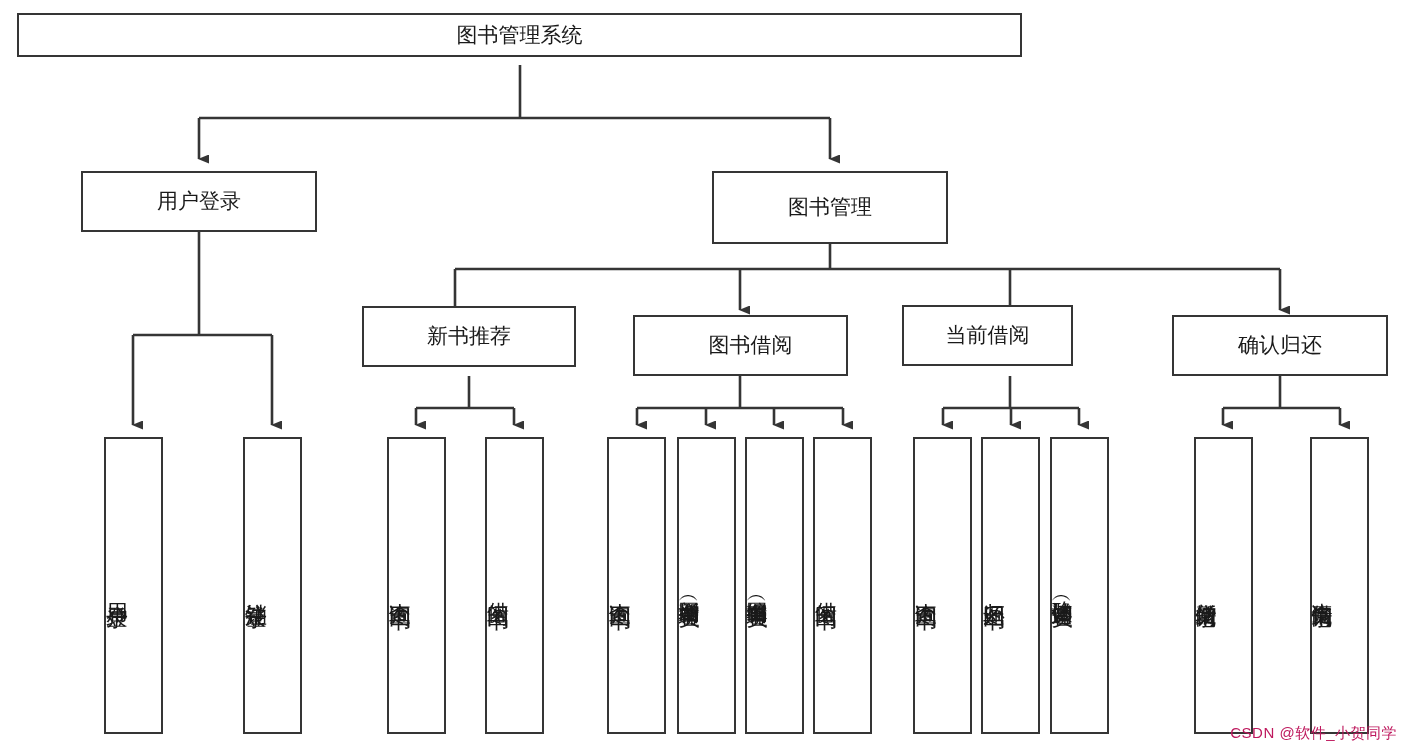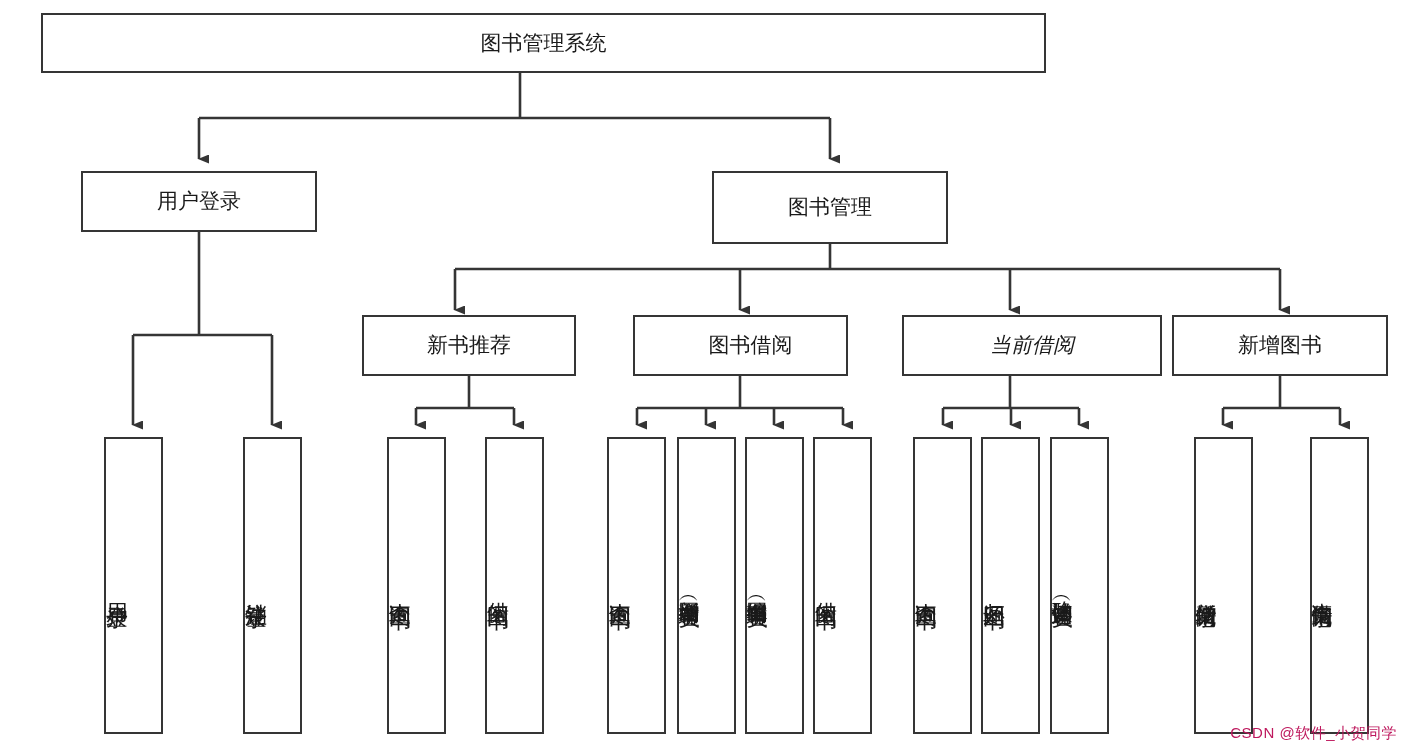--- a/index.html
+++ b/index.html
@@ -122,42 +122,42 @@
       <path d="M1011,408 L1011,425" marker-end="url(#arrowhead)"></path>
       <path d="M1079,408 L1079,425" marker-end="url(#arrowhead)"></path>
 
       <path d="M1280,376 L1280,408"></path>
       <path d="M1223,408 L1340,408"></path>
       <path d="M1223,408 L1223,425" marker-end="url(#arrowhead)"></path>
       <path d="M1340,408 L1340,425" marker-end="url(#arrowhead)"></path>
     </g>
   </svg>
 
-  <div class="node root horizontal" style="left:17px; top:13px; width:1005px; height:60px;margin-left:24px;">
+  <div class="node root horizontal" style="left:17px; top:13px; width:1005px; height:44px;">
     <span class="node-label">图书管理系统</span>
   </div>
 
   <div class="node horizontal" style="left:81px; top:171px; width:236px; height:61px;">
     <span class="node-label">用户登录</span>
   </div>
   <div class="node horizontal" style="left:712px; top:171px; width:236px; height:73px;">
     <span class="node-label">图书管理</span>
   </div>
 
-  <div class="node horizontal" style="left:362px; top:315px; width:214px; height:61px;">
+  <div class="node horizontal" style="left:362px; top:306px; width:214px; height:61px;">
     <span class="node-label">新书推荐</span>
   </div>
   <div class="node horizontal" style="left:633px; top:315px; width:215px; height:61px;padding-left:20px;">
     <span class="node-label">图书借阅</span>
   </div>
-  <div class="node horizontal" style="left:902px; top:315px; width:260px; height:61px;font-style:italic;">
+  <div class="node horizontal" style="left:902px; top:305px; width:171px; height:61px;">
     <span class="node-label">当前借阅</span>
   </div>
   <div class="node horizontal" style="left:1172px; top:315px; width:216px; height:61px;">
-    <span class="node-label">新增图书</span>
+    <span class="node-label">确认归还</span>
   </div>
 
   <div class="node vertical" style="left:104px; top:437px; width:59px; height:297px;">
     <span class="node-label">用户登录</span>
   </div>
   <div class="node vertical" style="left:243px; top:437px; width:59px; height:297px;">
     <span class="node-label">注销登录</span>
   </div>
 
   <div class="node vertical" style="left:387px; top:437px; width:59px; height:297px;">

